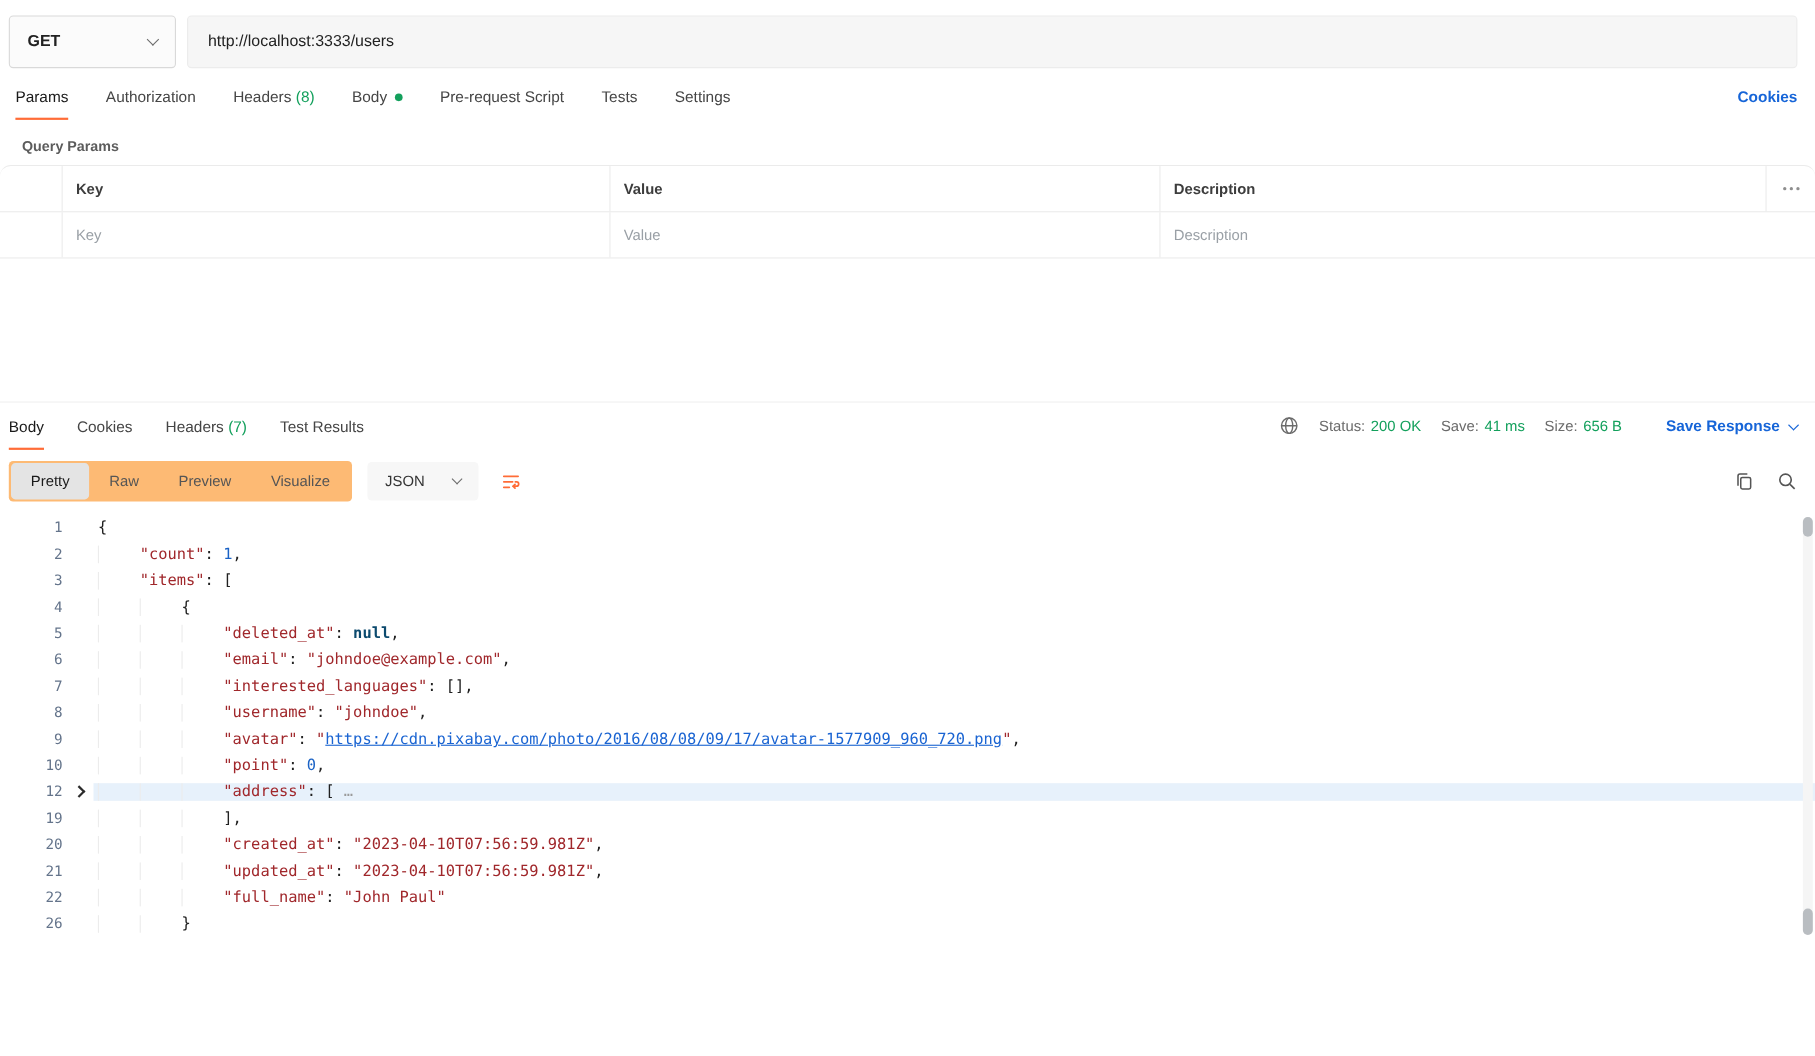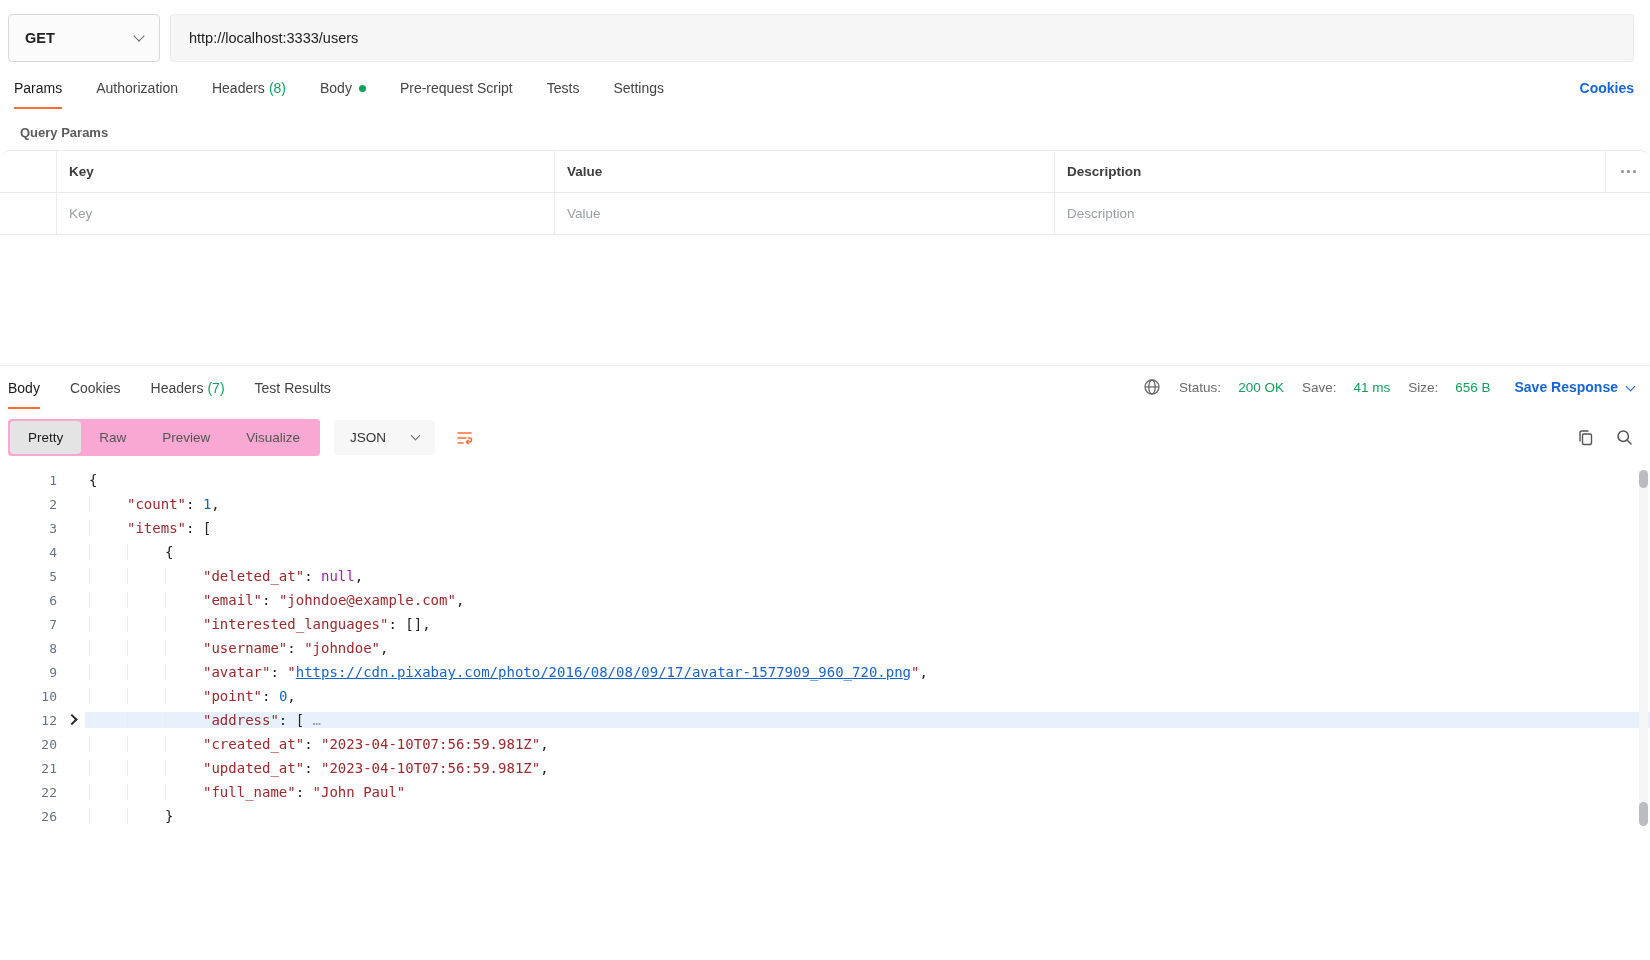--- a/index.html
+++ b/index.html
@@ -53,28 +53,28 @@
   .prow input::placeholder { color:#9aa0a6; }
 
   .spacer { height:130px; }
 
   
   .resp { border-top:1px solid #f0f0f0; }
   .resp-head { display:flex; align-items:flex-end; padding:12px 16px 0 8px; }
   .resp-tabs { display:flex; gap:30px; font-size:14px; color:#454545; }
   .resp-meta { margin-left:auto; display:flex; align-items:center; padding-bottom:13px; font-size:13.5px; color:#6b6b6b; }
   .mlabel { margin-left:18px; }
-  .mval { color:#13a05c; margin-left:17px; }
-  .save-resp { margin-left:24px; color:#1665d8; font-weight:600; font-size:14px; cursor:pointer; }
+  .mval { color:#13a05c; margin-left:5px; }
+  .save-resp { margin-left:40px; color:#1665d8; font-weight:600; font-size:14px; cursor:pointer; }
   .save-resp .chev { margin-left:9px; color:#1665d8; }
   .icon-btn { display:inline-flex; align-items:center; justify-content:center; cursor:pointer; }
 
   
   .resp-toolbar { display:flex; align-items:center; gap:14px; padding:10px 16px 10px 8px; }
-  .seg { display:flex; background:#f9a8d4; border-radius:4px; padding:2px; font-size:13.5px; color:#555; }
+  .seg { display:flex; background:#fdba74; border-radius:4px; padding:2px; font-size:13.5px; color:#555; }
   .seg-item { padding:9px 18px; cursor:pointer; border-radius:4px; }
   .seg-item.active { background:#e4e4e4; color:#1a1a1a; }
   .lang { display:flex; align-items:center; gap:26px; background:#f7f7f7; border-radius:4px;
     padding:10px 16px; font-size:13.5px; color:#333; cursor:pointer; }
   .wrap-btn { padding:6px; cursor:pointer; }
   .right-icons { margin-left:auto; display:flex; gap:20px; align-items:center; }
 
   
   .code { position:relative; font-family:"DejaVu Sans Mono", monospace; font-size:14px; margin-top:2px; }
   .cl { display:flex; height:24px; align-items:center; }
@@ -83,21 +83,21 @@
   .fold-caret { position:absolute; right:9px; top:50%; width:8px; height:8px;
     border-top:2px solid #2b2b2b; border-right:2px solid #2b2b2b;
     transform:translateY(-55%) rotate(45deg); cursor:pointer; }
   .cl-code { flex:1; white-space:pre; position:relative; color:#2b2b2b; }
   .cl.hl .cl-code { background:#e7f1fb; }
   .g { position:absolute; top:0; bottom:0; width:1px; background:#ececec; }
   .tk-p { color:#212121; }
   .tk-k { color:#a0272b; }
   .tk-s { color:#a0272b; }
   .tk-n { color:#1a62c5; }
-  .tk-u { color:#a21caf; font-weight:400; }
+  .tk-u { color:#0c4a6e; font-weight:700; }
   .tk-l { color:#1a64d2; text-decoration:underline; cursor:pointer; }
   .tk-e { color:#9a9a9a; }
   .vscroll { position:absolute; top:2px; bottom:2px; right:2px; width:9px; background:#f5f5f5; border-radius:5px; }
   .vthumb { position:absolute; right:0; width:9px; background:#b9bdc1; border-radius:5px; cursor:pointer; }
   .vthumb.top { top:0; height:18px; }
   .vthumb.bottom { bottom:0; height:24px; }
 
   svg.ic { display:block; }
 </style>
 </head>
@@ -284,20 +284,24 @@
       </div>
       <div class="cl">
         <div class="cl-gutter">10</div>
         <div class="cl-code" style="padding-left: 118px;"><span class="g" style="left: 4px;"></span><span class="g" style="left: 42px;"></span><span class="g" style="left: 80px;"></span><span class="tk-k">"point"</span><span class="tk-p">: </span><span class="tk-n">0</span><span class="tk-p">,</span></div>
       </div>
       <div class="cl hl">
         <div class="cl-gutter">12<span class="fold-caret"></span></div>
         <div class="cl-code" style="padding-left: 118px;"><span class="g" style="left: 4px;"></span><span class="g" style="left: 42px;"></span><span class="g" style="left: 80px;"></span><span class="tk-k">"address"</span><span class="tk-p">: [</span><span class="tk-e"> …</span></div>
       </div>
       <div class="cl">
+        <div class="cl-gutter">19</div>
+        <div class="cl-code" style="padding-left: 118px;"><span class="g" style="left: 4px;"></span><span class="g" style="left: 42px;"></span><span class="g" style="left: 80px;"></span><span class="tk-p">],</span></div>
+      </div>
+      <div class="cl">
         <div class="cl-gutter">20</div>
         <div class="cl-code" style="padding-left: 118px;"><span class="g" style="left: 4px;"></span><span class="g" style="left: 42px;"></span><span class="g" style="left: 80px;"></span><span class="tk-k">"created_at"</span><span class="tk-p">: </span><span class="tk-s">"2023-04-10T07:56:59.981Z"</span><span class="tk-p">,</span></div>
       </div>
       <div class="cl">
         <div class="cl-gutter">21</div>
         <div class="cl-code" style="padding-left: 118px;"><span class="g" style="left: 4px;"></span><span class="g" style="left: 42px;"></span><span class="g" style="left: 80px;"></span><span class="tk-k">"updated_at"</span><span class="tk-p">: </span><span class="tk-s">"2023-04-10T07:56:59.981Z"</span><span class="tk-p">,</span></div>
       </div>
       <div class="cl">
         <div class="cl-gutter">22</div>
         <div class="cl-code" style="padding-left: 118px;"><span class="g" style="left: 4px;"></span><span class="g" style="left: 42px;"></span><span class="g" style="left: 80px;"></span><span class="tk-k">"full_name"</span><span class="tk-p">: </span><span class="tk-s">"John Paul"</span></div>

